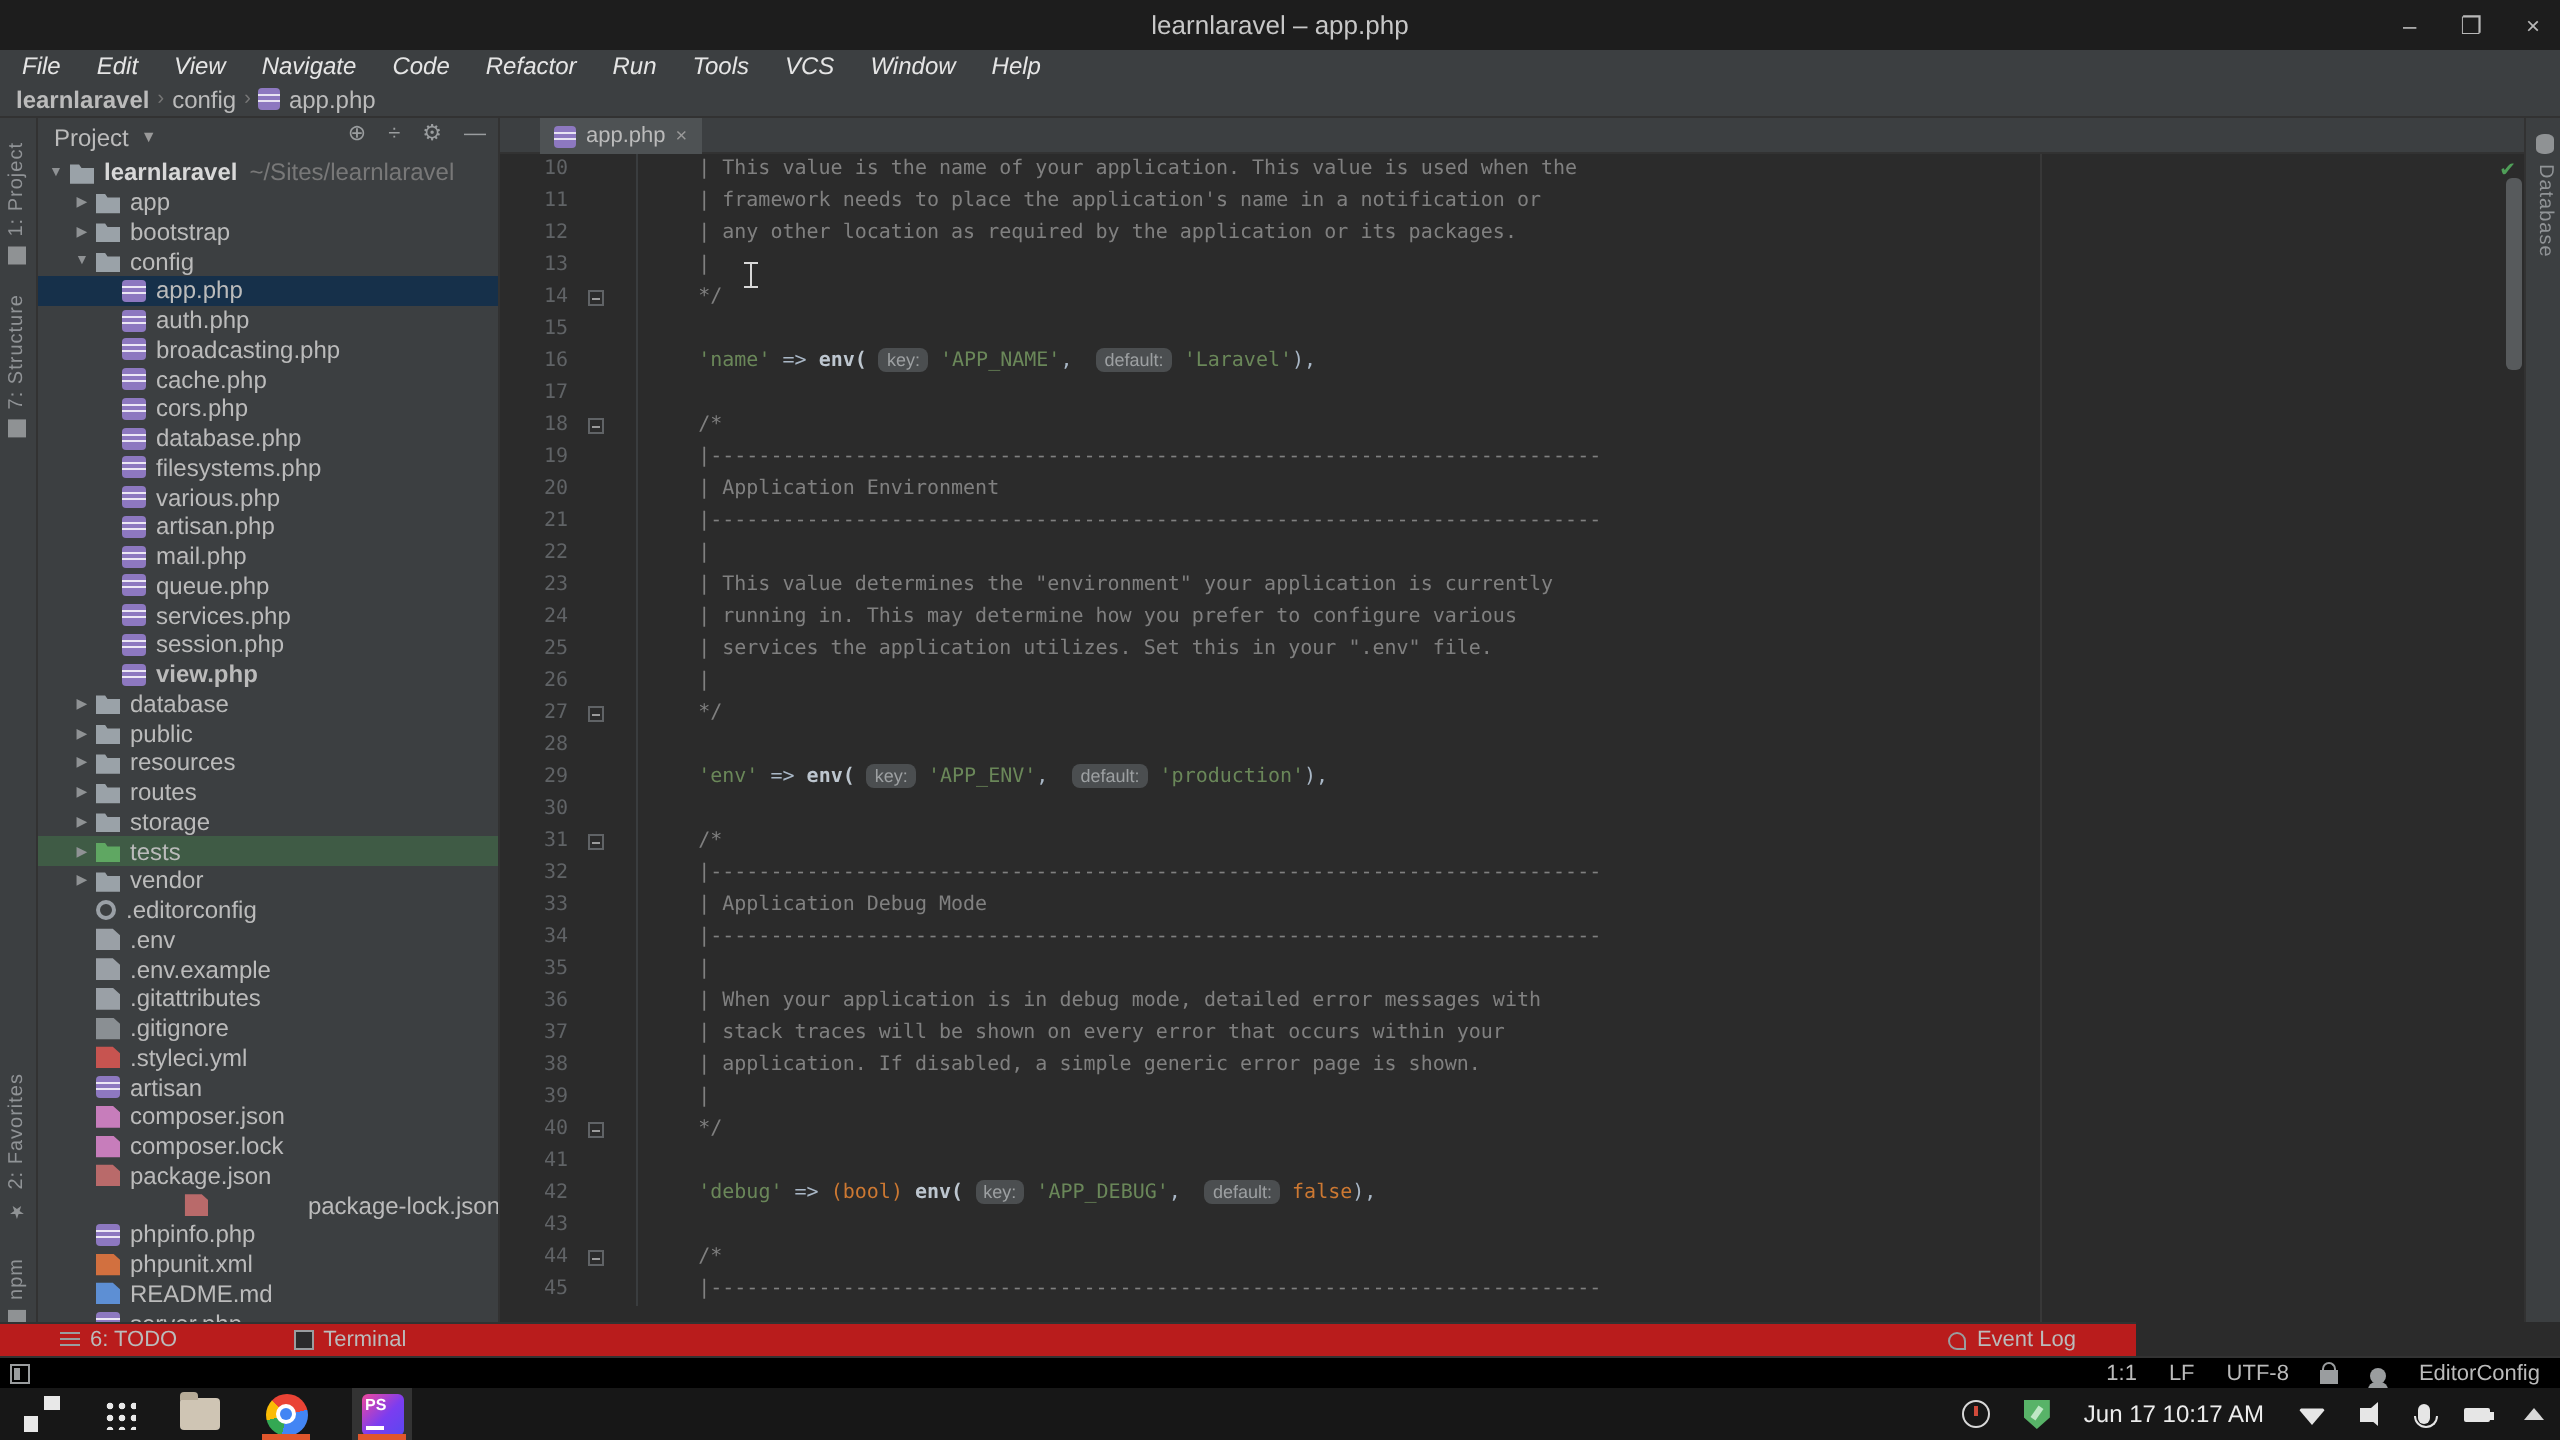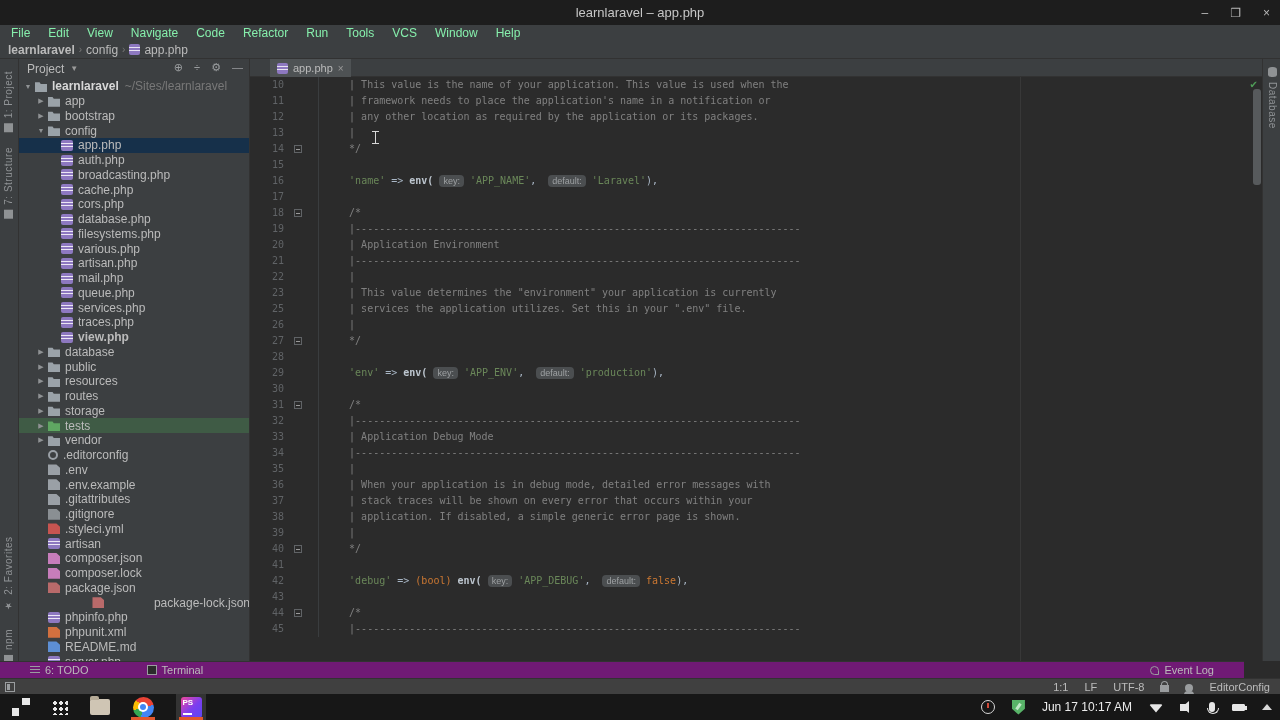--- a/index.html
+++ b/index.html
@@ -10,21 +10,21 @@
   
   .titlebar { position:absolute; left:0; top:0; width:1280px; height:25px; background:#1d1d1d;
               display:flex; align-items:center; justify-content:center; }
   .titlebar .title { color:#c7c7c7; font-size:13px; }
   .winctrls { position:absolute; right:10px; top:0; height:25px; display:flex; align-items:center; gap:22px; }
   .winctrls span { color:#b8b8b8; font-size:12px; cursor:default; }
 
   
   .menubar { position:absolute; left:0; top:25px; width:1280px; height:16px; background:#3c3f41;
              display:flex; align-items:center; padding-left:2px; }
-  .menubar .mi { color:#86efac; font-size:12px; padding:0 9px; }
+  .menubar .mi { color:#e5e5e5; font-size:12px; padding:0 9px;font-style:italic; }
 
   
   .navbar { position:absolute; left:0; top:41px; width:1280px; height:18px; background:#3c3f41;
             border-bottom:1px solid #323232; display:flex; align-items:center; }
   .crumbs { display:flex; align-items:center; margin-left:8px; gap:4px; }
   .crumbs .c { color:#bbbbbb; font-size:12px; }
   .crumbs .c.root { font-weight:bold; }
   .crumbs .sep { color:#777; font-size:10px; }
   .phpicon { width:11px; height:11px; border-radius:2px; background:#8d78c0;
              background-image:linear-gradient(#0000 3px,#e7e2f2 3px,#e7e2f2 4px,#0000 4px,#0000 6px,#e7e2f2 6px,#e7e2f2 7px,#0000 7px); }
@@ -105,28 +105,28 @@
               font-family:"Liberation Sans", sans-serif; display:inline-block; line-height:12px; }
   .margin-guide { position:absolute; left:770px; top:18px; width:1px; height:584px; background:#383838; }
   .caret-ibeam { position:absolute; left:122px; top:72px; width:7px; height:13px; }
   .caret-ibeam::before { content:""; position:absolute; left:3px; top:0; width:1px; height:13px; background:#d8d8d8; }
   .caret-ibeam::after { content:""; position:absolute; left:0; top:0; width:7px; height:13px;
       background:linear-gradient(#d8d8d8 1px,#0000 1px,#0000 12px,#d8d8d8 12px); }
   .insp-ok { position:absolute; right:4px; top:20px; color:#4f9e58; font-size:10px; }
   .vscroll { position:absolute; right:1px; top:30px; width:8px; height:96px; background:#575a5c; border-radius:3px; }
 
   
-  .toolbar-bottom { position:absolute; left:0; top:661px; width:1244px; height:17px; background:#701a75;
+  .toolbar-bottom { position:absolute; left:0; top:661px; width:1068px; height:17px; background:#b91c1c;
                     border-top:1px solid #323232; display:flex; align-items:center; }
   .tb-item { display:flex; align-items:center; gap:5px; color:#bbbbbb; font-size:11px; }
   .hamb { width:10px; height:8px; background:linear-gradient(#9a9d9f 1px,#0000 1px,#0000 3px,#9a9d9f 3px,#9a9d9f 4px,#0000 4px,#0000 6px,#9a9d9f 6px,#9a9d9f 7px,#0000 7px); }
   .term-ic { width:10px; height:10px; border:1px solid #9a9d9f; background:#2b2b2b; }
   .eventlog { position:absolute; right:30px; display:flex; align-items:center; gap:5px; color:#bbbbbb; font-size:11px; }
   .balloon { width:9px; height:9px; border:1.5px solid #9a9d9f; border-radius:50% 50% 0 50%; }
-  .statusbar { position:absolute; left:0; top:678px; width:1280px; height:16px; background:#404040;
+  .statusbar { position:absolute; left:0; top:678px; width:1280px; height:16px; background:#000000;
                border-top:1px solid #323232; display:flex; align-items:center; }
   .sb-toggle { width:10px; height:10px; border:1px solid #9a9d9f; margin-left:5px; position:relative; }
   .sb-toggle::after { content:""; position:absolute; left:1px; top:1px; width:3px; height:6px; background:#9a9d9f; }
   .sb-right { position:absolute; right:10px; display:flex; align-items:center; gap:16px; color:#bbbbbb; font-size:11px; }
   .lock { width:9px; height:7px; background:#9a9d9f; position:relative; margin-top:3px; }
   .lock::before { content:""; position:absolute; left:1px; top:-4px; width:5px; height:4px;
                   border:1.5px solid #9a9d9f; border-bottom:none; border-radius:4px 4px 0 0; }
   .hector { width:8px; height:8px; border-radius:50%; background:#9a9d9f; position:relative; margin-top:2px; }
   .hector::after { content:""; position:absolute; left:-1px; top:7px; width:10px; height:4px; background:#9a9d9f;
                    border-radius:4px 4px 0 0; }
@@ -352,21 +352,21 @@
           <span class="lbl">queue.php</span>
         </div>
         <div class="trow" style="padding-left: 30px;">
           <span class="arr"></span>
           <div class="ticon i-php"></div>
           <span class="lbl">services.php</span>
         </div>
         <div class="trow" style="padding-left: 30px;">
           <span class="arr"></span>
           <div class="ticon i-php"></div>
-          <span class="lbl">traces.php</span>
+          <span class="lbl">session.php</span>
         </div>
         <div class="trow" style="padding-left: 30px; font-weight: bold;">
           <span class="arr"></span>
           <div class="ticon i-php"></div>
           <span class="lbl">view.php</span>
         </div>
         <div class="trow" style="padding-left: 17px;">
           <span class="arr">▶</span>
           <div class="ticon i-folder"></div>
           <span class="lbl">database</span>
@@ -495,20 +495,21 @@
         <div class="cl"><div class="ln">14</div><div class="fold"><div class="fm"></div></div><div class="ct"><span class="tok-comment">    */</span></div></div>
         <div class="cl"><div class="ln">15</div><div class="fold"></div><div class="ct"></div></div>
         <div class="cl"><div class="ln">16</div><div class="fold"></div><div class="ct"><span class="tok-plain">    </span><span class="tok-string">'name'</span><span class="tok-plain"> =&gt; </span><span class="tok-func">env(</span><span class="tok-plain"> </span><span class="tok-hint">key:</span><span class="tok-plain"> </span><span class="tok-string">'APP_NAME'</span><span class="tok-plain">,  </span><span class="tok-hint">default:</span><span class="tok-plain"> </span><span class="tok-string">'Laravel'</span><span class="tok-plain">),</span></div></div>
         <div class="cl"><div class="ln">17</div><div class="fold"></div><div class="ct"></div></div>
         <div class="cl"><div class="ln">18</div><div class="fold"><div class="fm"></div></div><div class="ct"><span class="tok-comment">    /*</span></div></div>
         <div class="cl"><div class="ln">19</div><div class="fold"></div><div class="ct"><span class="tok-comment">    |--------------------------------------------------------------------------</span></div></div>
         <div class="cl"><div class="ln">20</div><div class="fold"></div><div class="ct"><span class="tok-comment">    | Application Environment</span></div></div>
         <div class="cl"><div class="ln">21</div><div class="fold"></div><div class="ct"><span class="tok-comment">    |--------------------------------------------------------------------------</span></div></div>
         <div class="cl"><div class="ln">22</div><div class="fold"></div><div class="ct"><span class="tok-comment">    |</span></div></div>
         <div class="cl"><div class="ln">23</div><div class="fold"></div><div class="ct"><span class="tok-comment">    | This value determines the "environment" your application is currently</span></div></div>
+        <div class="cl"><div class="ln">24</div><div class="fold"></div><div class="ct"><span class="tok-comment">    | running in. This may determine how you prefer to configure various</span></div></div>
         <div class="cl"><div class="ln">25</div><div class="fold"></div><div class="ct"><span class="tok-comment">    | services the application utilizes. Set this in your ".env" file.</span></div></div>
         <div class="cl"><div class="ln">26</div><div class="fold"></div><div class="ct"><span class="tok-comment">    |</span></div></div>
         <div class="cl"><div class="ln">27</div><div class="fold"><div class="fm"></div></div><div class="ct"><span class="tok-comment">    */</span></div></div>
         <div class="cl"><div class="ln">28</div><div class="fold"></div><div class="ct"></div></div>
         <div class="cl"><div class="ln">29</div><div class="fold"></div><div class="ct"><span class="tok-plain">    </span><span class="tok-string">'env'</span><span class="tok-plain"> =&gt; </span><span class="tok-func">env(</span><span class="tok-plain"> </span><span class="tok-hint">key:</span><span class="tok-plain"> </span><span class="tok-string">'APP_ENV'</span><span class="tok-plain">,  </span><span class="tok-hint">default:</span><span class="tok-plain"> </span><span class="tok-string">'production'</span><span class="tok-plain">),</span></div></div>
         <div class="cl"><div class="ln">30</div><div class="fold"></div><div class="ct"></div></div>
         <div class="cl"><div class="ln">31</div><div class="fold"><div class="fm"></div></div><div class="ct"><span class="tok-comment">    /*</span></div></div>
         <div class="cl"><div class="ln">32</div><div class="fold"></div><div class="ct"><span class="tok-comment">    |--------------------------------------------------------------------------</span></div></div>
         <div class="cl"><div class="ln">33</div><div class="fold"></div><div class="ct"><span class="tok-comment">    | Application Debug Mode</span></div></div>
         <div class="cl"><div class="ln">34</div><div class="fold"></div><div class="ct"><span class="tok-comment">    |--------------------------------------------------------------------------</span></div></div>

